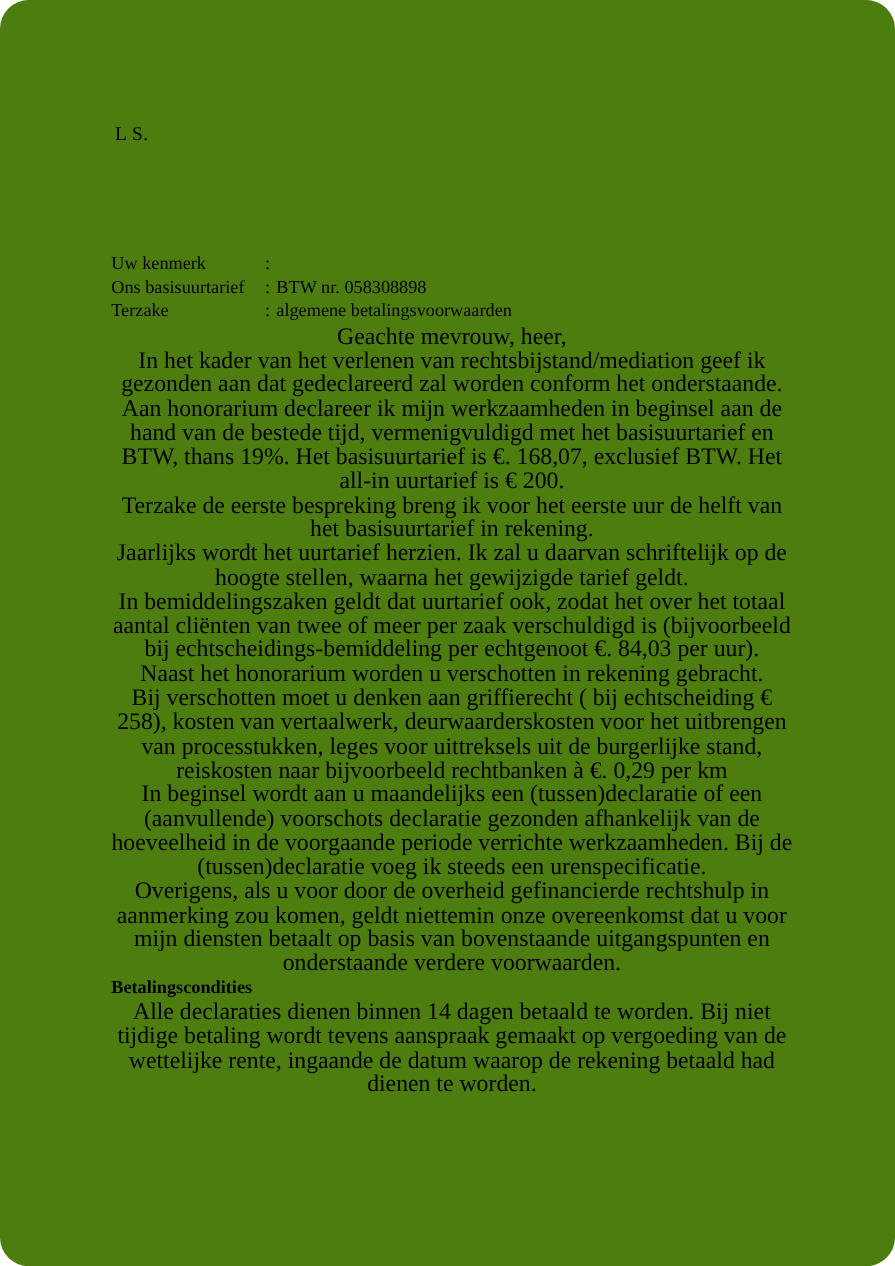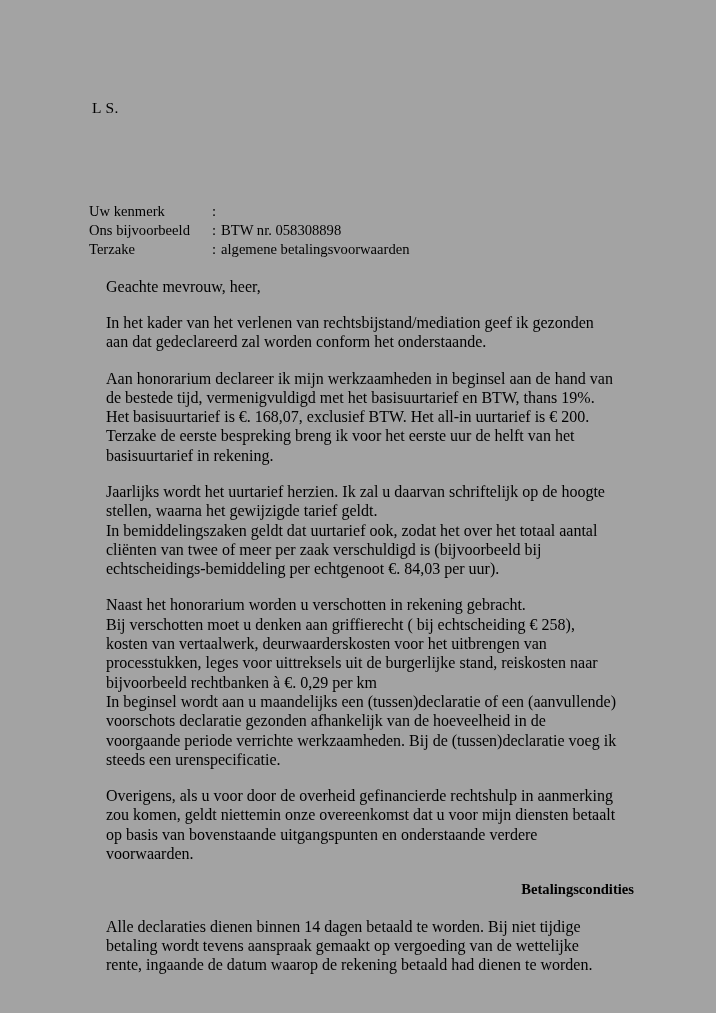--- a/index.html
+++ b/index.html
@@ -12,23 +12,24 @@
     width: 716px;
     height: 1013px;
     font-family: "Liberation Serif", "DejaVu Serif", serif;
     color: #000000;
     -webkit-font-smoothing: antialiased;
   }
   .page {
     position: relative;
     width: 716px;
     height: 1013px;
-    background: #a3a3a3;
+    background: #4d7c0f;
     box-sizing: border-box;
     overflow: hidden;
+    border-radius: 23px;
   }
   .content {
     position: absolute;
     left: 89px;
     top: 98px;
     width: 545px;
   }
   .salutation-line {
     font-size: 15.5px;
     line-height: 20px;
@@ -49,29 +50,29 @@
     white-space: pre;
   }
   .ref-sep {
     flex: 0 0 auto;
     padding-right: 5px;
   }
   .ref-value {
     flex: 1 1 auto;
   }
   p.para {
-    font-size: 16px;
+    font-size: 19px;
     line-height: 19.3px;
-    margin: 17px;
-    text-align: left;
+    margin: 0;
+    text-align: center;
     hyphens: none;
   }
   .gap-salut { margin-top: 41px; }
   .gap-para  { margin-top: 19px; }
-  .gap-para-lg { margin-top: 20px; text-align: right; }
+  .gap-para-lg { margin-top: 20px; }
   .heading {
     font-size: 14.6px;
     line-height: 19.3px;
     font-weight: bold;
     margin: 0;
   }
 </style>
 </head>
 <body style="background: rgb(255, 255, 255); color: rgb(0, 0, 0);">
 
@@ -80,21 +81,21 @@
 
     <div class="salutation-line">L S.</div>
 
     <div class="ref-block">
       <div class="ref-row">
         <span class="ref-label">Uw kenmerk</span>
         <span class="ref-sep">:</span>
         <span class="ref-value"></span>
       </div>
       <div class="ref-row">
-        <span class="ref-label">Ons bijvoorbeeld</span>
+        <span class="ref-label">Ons basisuurtarief</span>
         <span class="ref-sep">:</span>
         <span class="ref-value">BTW nr. 058308898</span>
       </div>
       <div class="ref-row">
         <span class="ref-label">Terzake</span>
         <span class="ref-sep">:</span>
         <span class="ref-value">algemene betalingsvoorwaarden</span>
       </div>
     </div>
 

